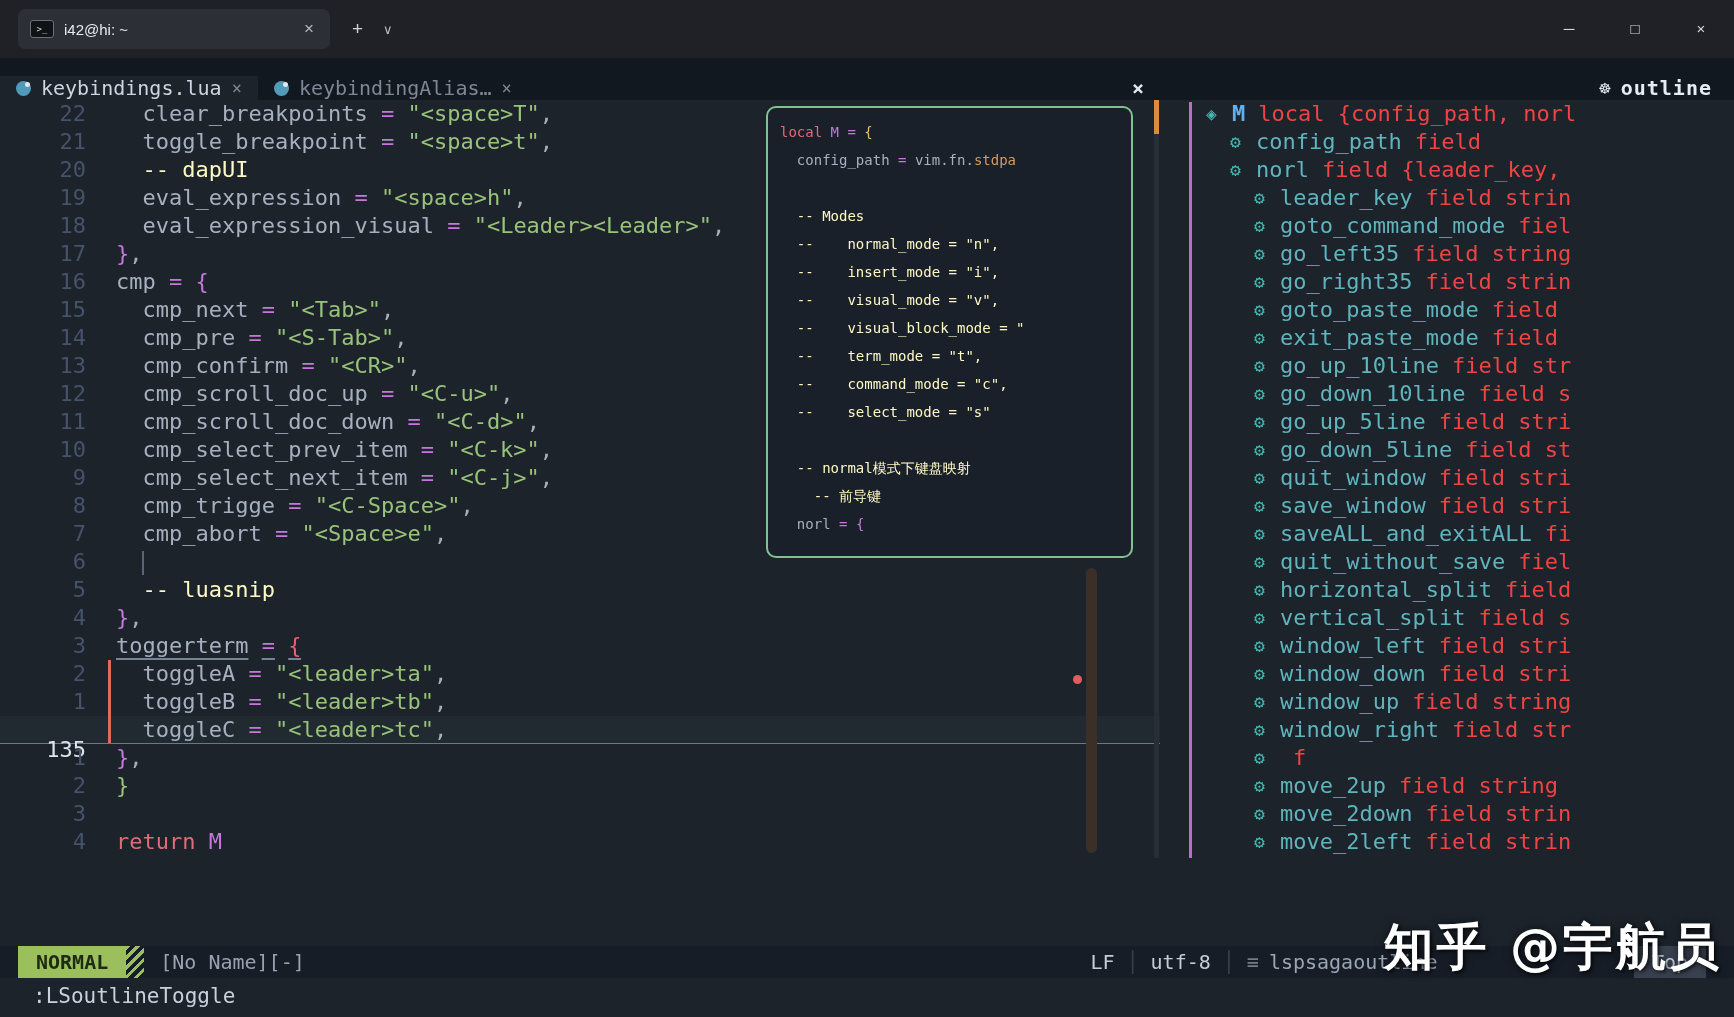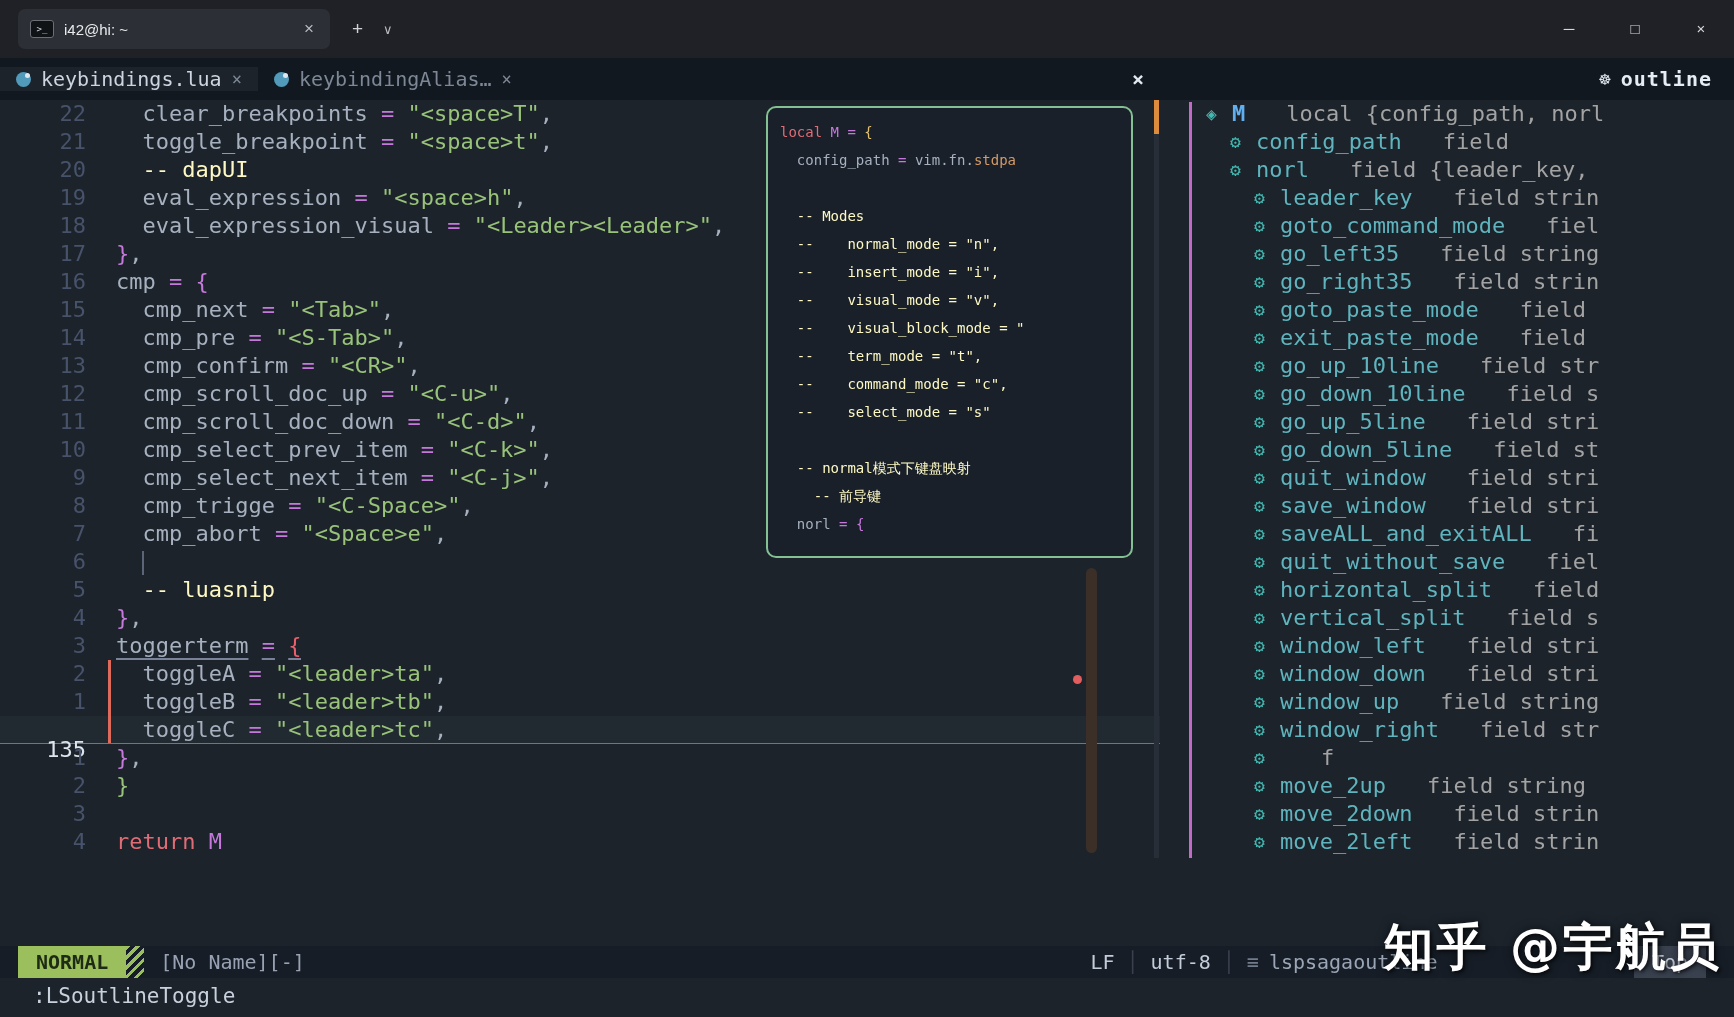--- a/index.html
+++ b/index.html
@@ -29,21 +29,21 @@
   .cmd-txt { font-family: "DejaVu Sans Mono", monospace; font-size: 9px; color: #cfd3d8; line-height: 1; }
   .term-title { flex: 1; white-space: nowrap; overflow: hidden; }
   .term-close { color: #b7bcc2; font-size: 17px; padding: 0 4px; cursor: default; }
   .tb-btn { color: #cfd3d8; font-size: 19px; margin-left: 22px; }
   .tb-btn.small { font-size: 13px; margin-left: 20px; color: #b7bcc2; }
   .win-controls { margin-left: auto; display: flex; height: 58px; }
   .wc { width: 66px; text-align: center; line-height: 58px; color: #d6d8da; font-size: 15px; }
   
   .tabline {
     position: absolute; top: 58px; left: 0; right: 0; height: 42px;
-    background: #12181f; display: flex; align-items: center;
+    background: #12181f; display: flex; align-items: flex-end;
   }
   .buf-tab { display: flex; align-items: center; gap: 10px; padding: 0 16px; font-size: 20px; }
   .buf-tab.active { background: #1c232b; color: #cdd5e0; }
   .buf-tab.inactive { background: #12181f; color: #7d8795; }
   .lua-icon { width: 15px; height: 15px; border-radius: 50%; background: #519aba; position: relative; flex: none; }
   .lua-icon::after { content: ""; position: absolute; width: 5px; height: 5px; border-radius: 50%; background: #dfe8ee; top: 1px; right: 1px; }
   .buf-close { color: #7d8795; font-size: 17px; }
   .tab-fill { flex: 1; background: #12181f; display: flex; justify-content: flex-end; align-items: center; }
   .tabline-close { color: #e3e9f1; font-weight: bold; font-size: 20px; margin-right: 16px; }
   .outline-header { width: 574px; background: #12181f; display: flex; justify-content: flex-end; align-items: center; gap: 10px; padding-right: 22px; }
@@ -76,21 +76,21 @@
   .divider-thumb { position: absolute; left: 1154px; top: 100px; width: 5px; height: 34px; background: #dd8b3d; z-index: 6; }
   .magenta-line { position: absolute; left: 1189px; top: 102px; width: 3px; height: 756px; background: #c06bc8; }
   .code-scrollbar { position: absolute; left: 1086px; top: 568px; width: 11px; height: 285px; background: #3b2f27; border-radius: 6px; z-index: 4; }
   .diag-dot { position: absolute; left: 1073px; top: 675px; width: 9px; height: 9px; border-radius: 50%; background: #e25d5d; z-index: 4; }
   
   .outline-panel { position: absolute; left: 1196px; top: 100px; right: 0; bottom: 71px; background: #1c232b; overflow: hidden; }
   .orow { height: 28px; display: flex; align-items: center; white-space: pre; font-size: 22px; line-height: 28px; overflow: hidden; }
   .oicon { flex: none; width: 26px; color: #45b8b1; font-size: 18px; }
   .oname { color: #5fb4be; }
   .oname-root { color: #61afef; font-weight: bold; }
-  .odetail { color: #a3a3a3; padding-left: 13px; margin-left: 28px; }
+  .odetail { color: #ef4444; padding-left: 13px; }
   
   .statusline {
     position: absolute; left: 0; right: 0; top: 946px; height: 32px;
     background: #161d26; display: flex; align-items: stretch; font-size: 20px; line-height: 32px;
   }
   .mode { background: #9cbf5e; color: #1d2a14; font-weight: bold; padding: 0 18px; margin-left: 18px; }
   .mode-sep { width: 18px; background: repeating-linear-gradient(135deg, #9cbf5e 0 3px, #161d26 3px 7px); }
   .file { color: #98a2b3; margin-left: 16px; }
   .sl-spacer-a { flex: 4; } .sl-spacer-b { flex: 1; }
   .sl-item { color: #c3ccd9; }

